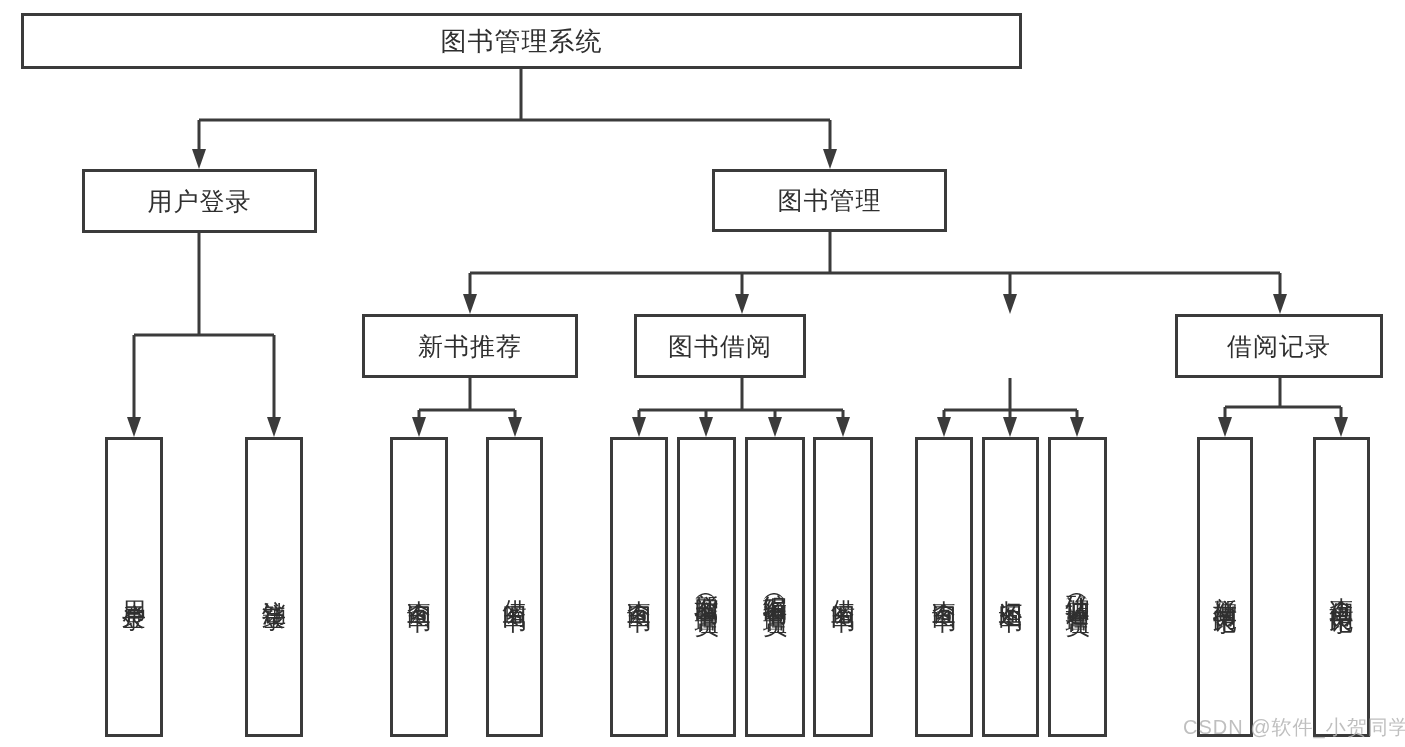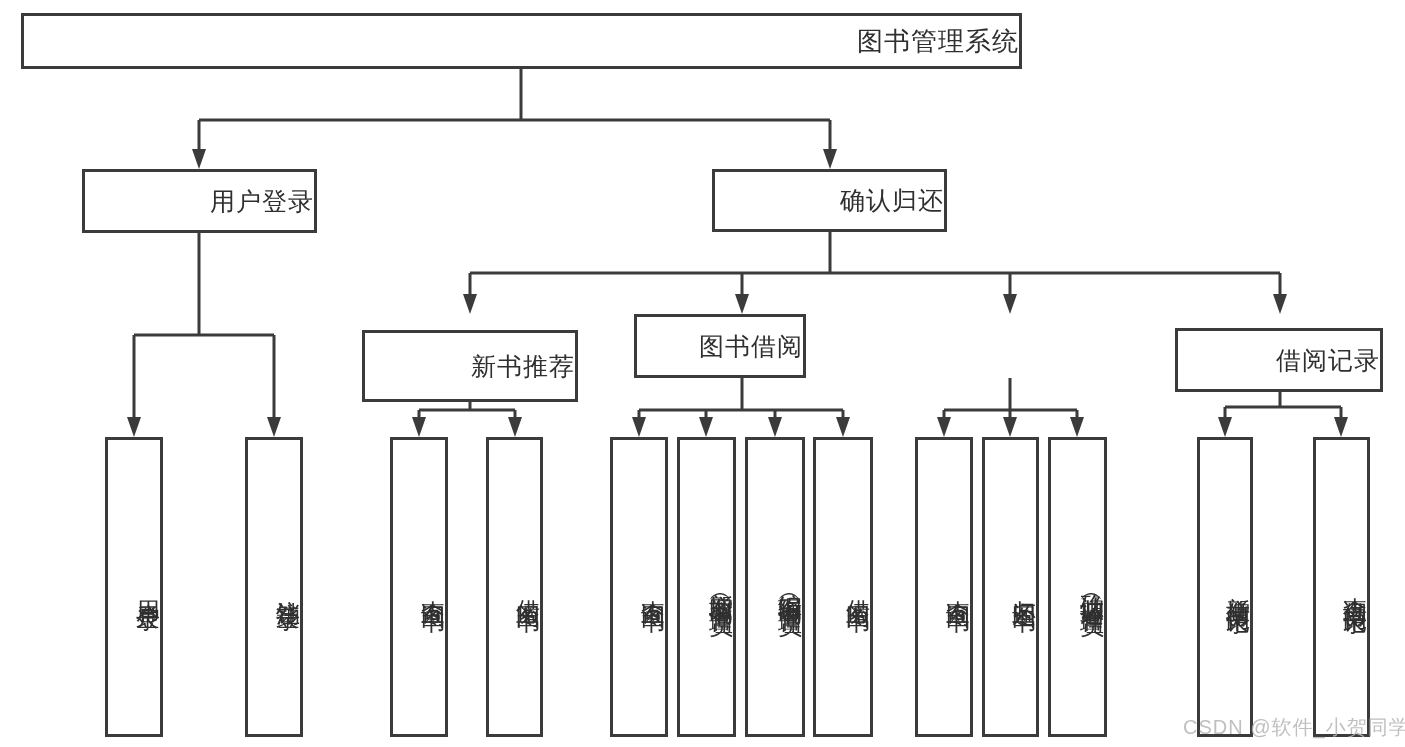--- a/index.html
+++ b/index.html
@@ -17,21 +17,21 @@
     overflow:hidden;
   }
   .wires{position:absolute;left:0;top:0;z-index:1;}
   .wires path{stroke:var(--line);stroke-width:3;fill:none;}
   .wires polygon{fill:var(--line);stroke:none;}
   .box{
     position:absolute;
     box-sizing:border-box;
     border:3px solid var(--line);
     background:var(--background);
-    display:flex;align-items:center;justify-content:flex-end;
+    display:flex;align-items:center;justify-content:center;
     z-index:2;
   }
   .lbl{
     color:var(--text);
     font-size:25px;
     white-space:nowrap;
     letter-spacing:1px;
   }
   .title .lbl{font-size:26px;}
   .vlbl{
@@ -109,30 +109,30 @@
   </svg>
 
   <div class="box title" style="left:21px;top:13px;width:1001px;height:56px">
     <span class="lbl">图书管理系统</span>
   </div>
 
   <div class="box" style="left:82px;top:169px;width:235px;height:64px">
     <span class="lbl">用户登录</span>
   </div>
   <div class="box" style="left:712px;top:169px;width:235px;height:63px">
-    <span class="lbl">确认归还</span>
+    <span class="lbl">图书管理</span>
   </div>
 
-  <div class="box" style="left:362px;top:330px;width:216px;height:72px">
+  <div class="box" style="left:362px;top:314px;width:216px;height:64px">
     <span class="lbl">新书推荐</span>
   </div>
   <div class="box" style="left:634px;top:314px;width:172px;height:64px">
     <span class="lbl">图书借阅</span>
   </div>
-  <div class="box" style="left:1175px;top:328px;width:208px;height:64px">
+  <div class="box" style="left:1175px;top:314px;width:208px;height:64px">
     <span class="lbl">借阅记录</span>
   </div>
 
   <div class="box" style="left:105px;top:437px;width:58px;height:300px">
     <span class="vlbl">用户登录</span>
   </div>
   <div class="box" style="left:245px;top:437px;width:58px;height:300px">
     <span class="vlbl">注销登录</span>
   </div>
 

